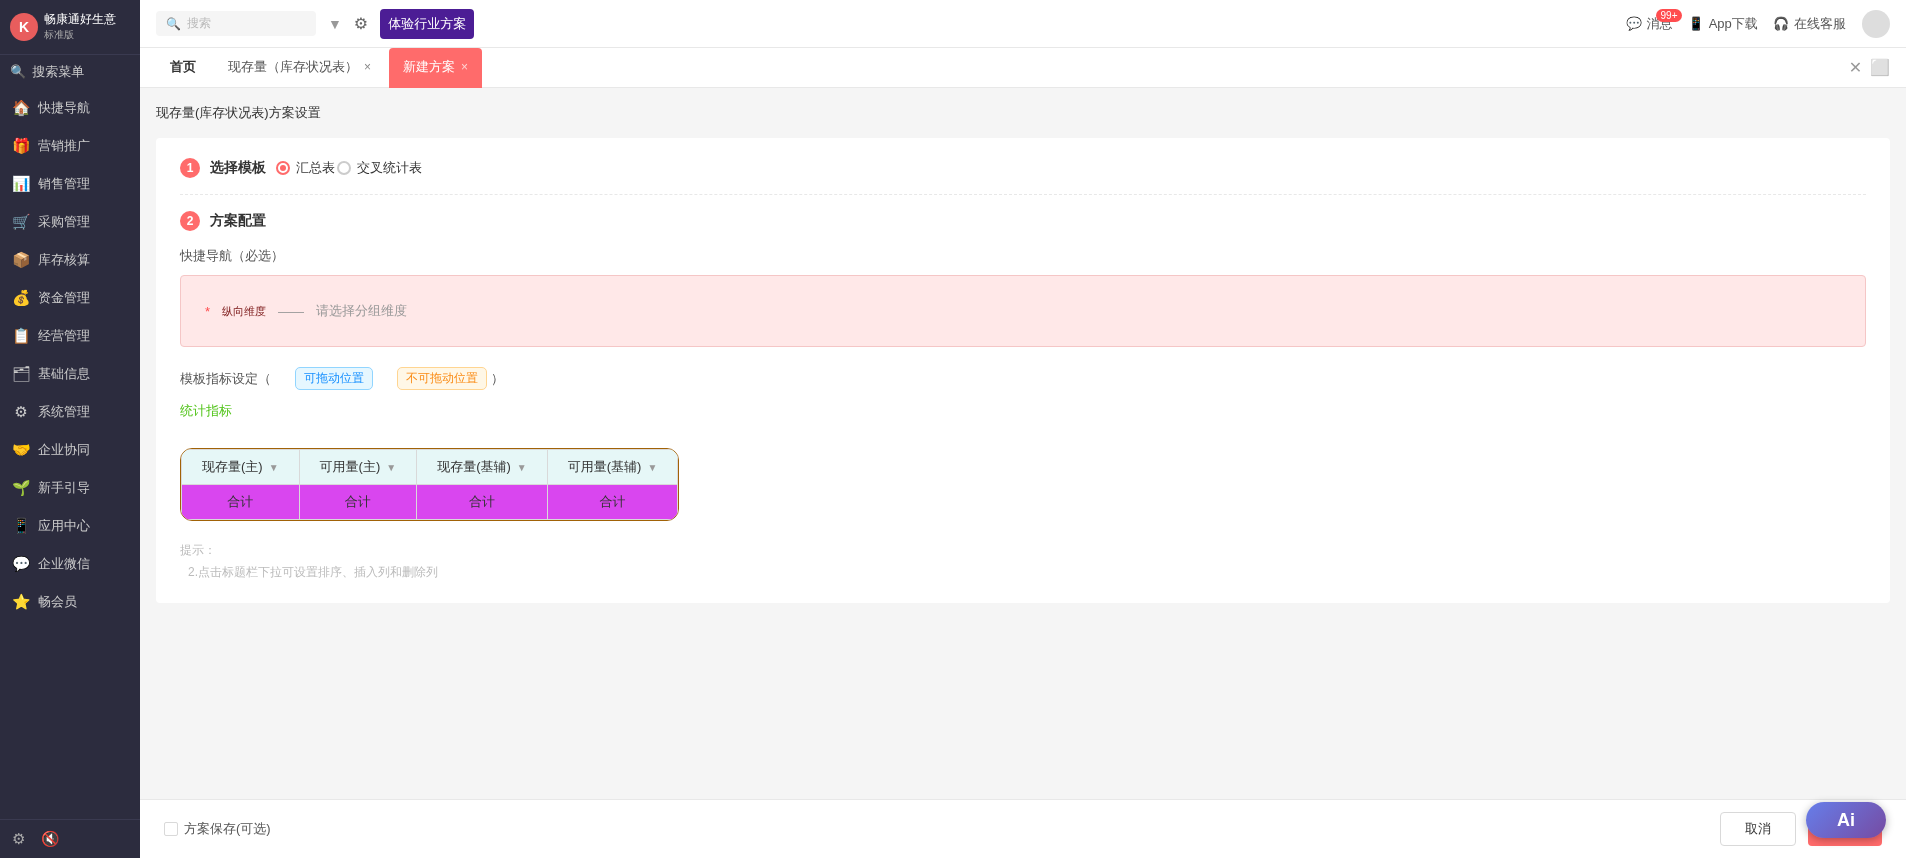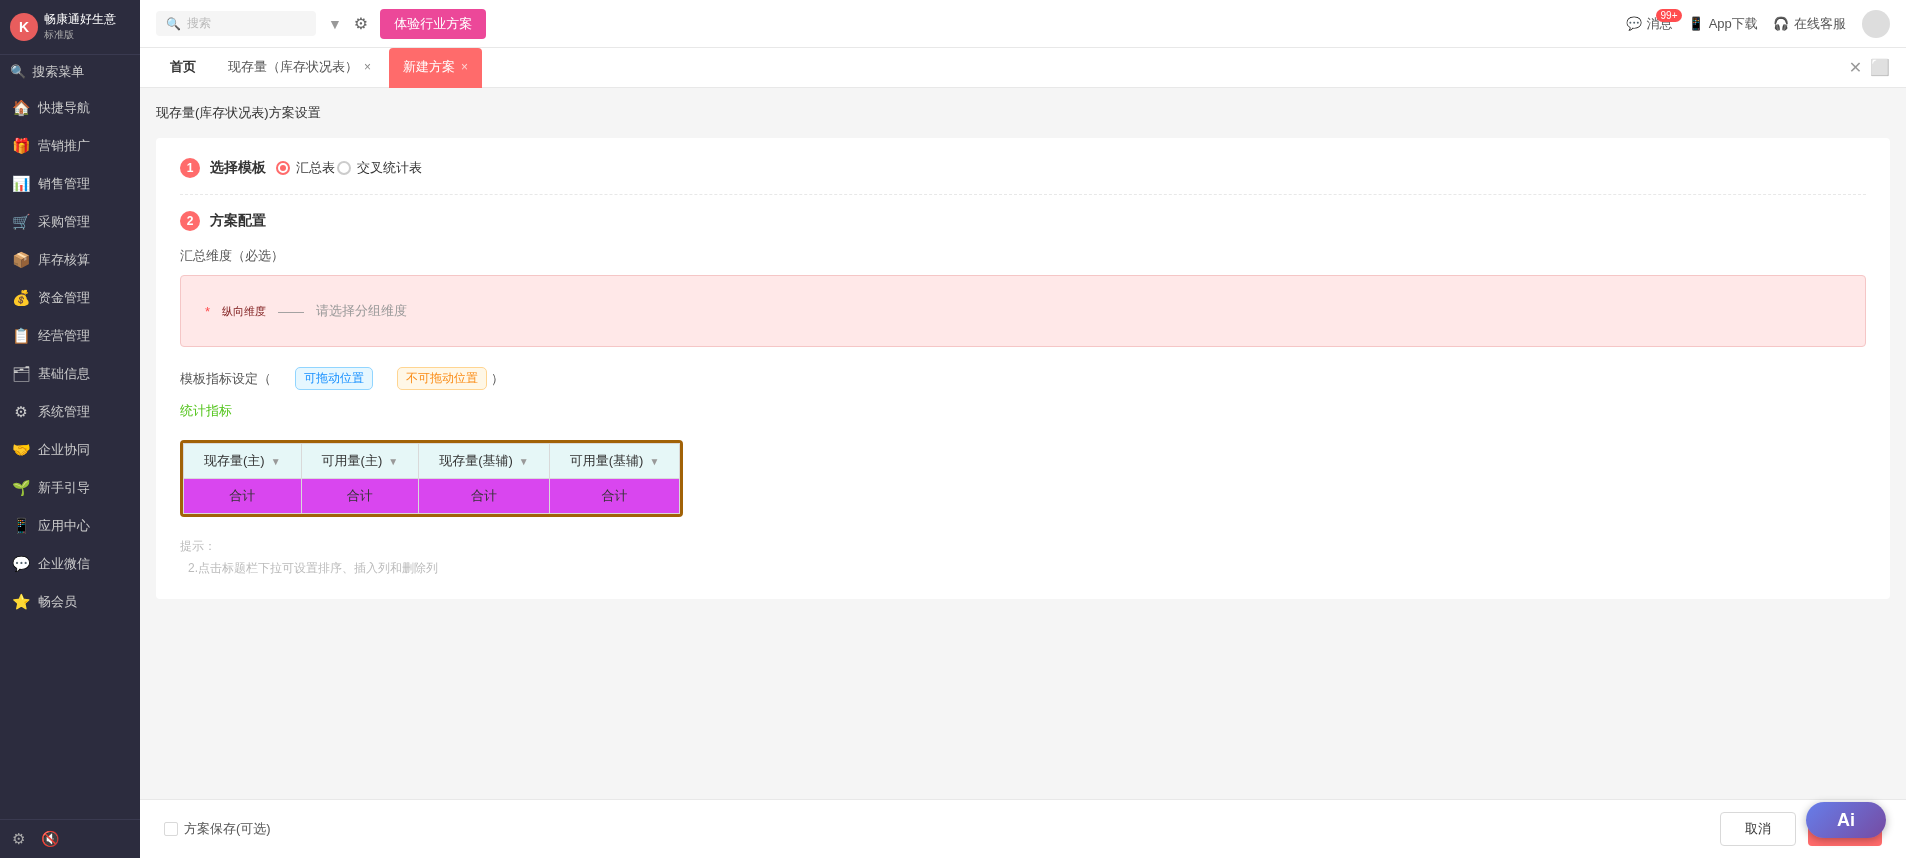--- a/index.html
+++ b/index.html
@@ -81,25 +81,25 @@
       display: flex; align-items: center; gap: 6px;
       background: #f5f5f5;
       border-radius: 4px;
       padding: 4px 10px;
       font-size: 12px;
       color: #999;
       min-width: 160px;
     }
     .topbar-settings { color: #666; font-size: 16px; cursor: pointer; }
     .topbar-trial {
-      background: #ec4899;
+      background: #4c1d95;
       color: #fff;
       border: none;
       border-radius: 4px;
-      padding: 6px 14px;
+      padding: 6px 8px;
       font-size: 13px;
       cursor: pointer;
     }
     .topbar-right {
       margin-left: auto;
       display: flex; align-items: center; gap: 16px;
     }
     .topbar-badge {
       position: relative;
       display: flex; align-items: center; gap: 4px;
@@ -244,25 +244,25 @@
       margin-left: 20px;
     }
     .indicator-tag-pink {
       background: #fff7e6;
       border-color: #ffd591;
       color: #fa8c16;
     }
 
     
     .stat-table-wrapper {
-      border: 3px solid #a16207;
-      border-radius: 4px;
+      border: 1px solid #a16207;
+      border-radius: 12px;
       overflow: hidden;
       display: inline-block;
-      margin-top: 4px;
+      margin-top: 12px;
     }
     .stat-table-title {
       font-size: 13px;
       color: #52c41a;
       margin-bottom: 16px;
     }
     .stat-table {
       border-collapse: collapse;
     }
     .stat-table th {
@@ -500,21 +500,21 @@
         </div>
       </div>
 
       <hr class="divider">
 
       <div class="step-header">
         <div class="step-num">2</div>
         <span class="step-title">方案配置</span>
       </div>
 
-      <div class="section-label">汇总维度（必选）</div>
+      <div class="section-label">快捷导航（必选）</div>
       <div class="dimension-box">
         <span class="dimension-required">*</span>
         <span class="dimension-label">纵向维度</span>
         <span class="dimension-dash">——</span>
         <span class="dimension-placeholder">请选择分组维度</span>
       </div>
 
       <div class="indicator-settings">
         <div class="indicator-label">
           <span>模板指标设定（</span>

